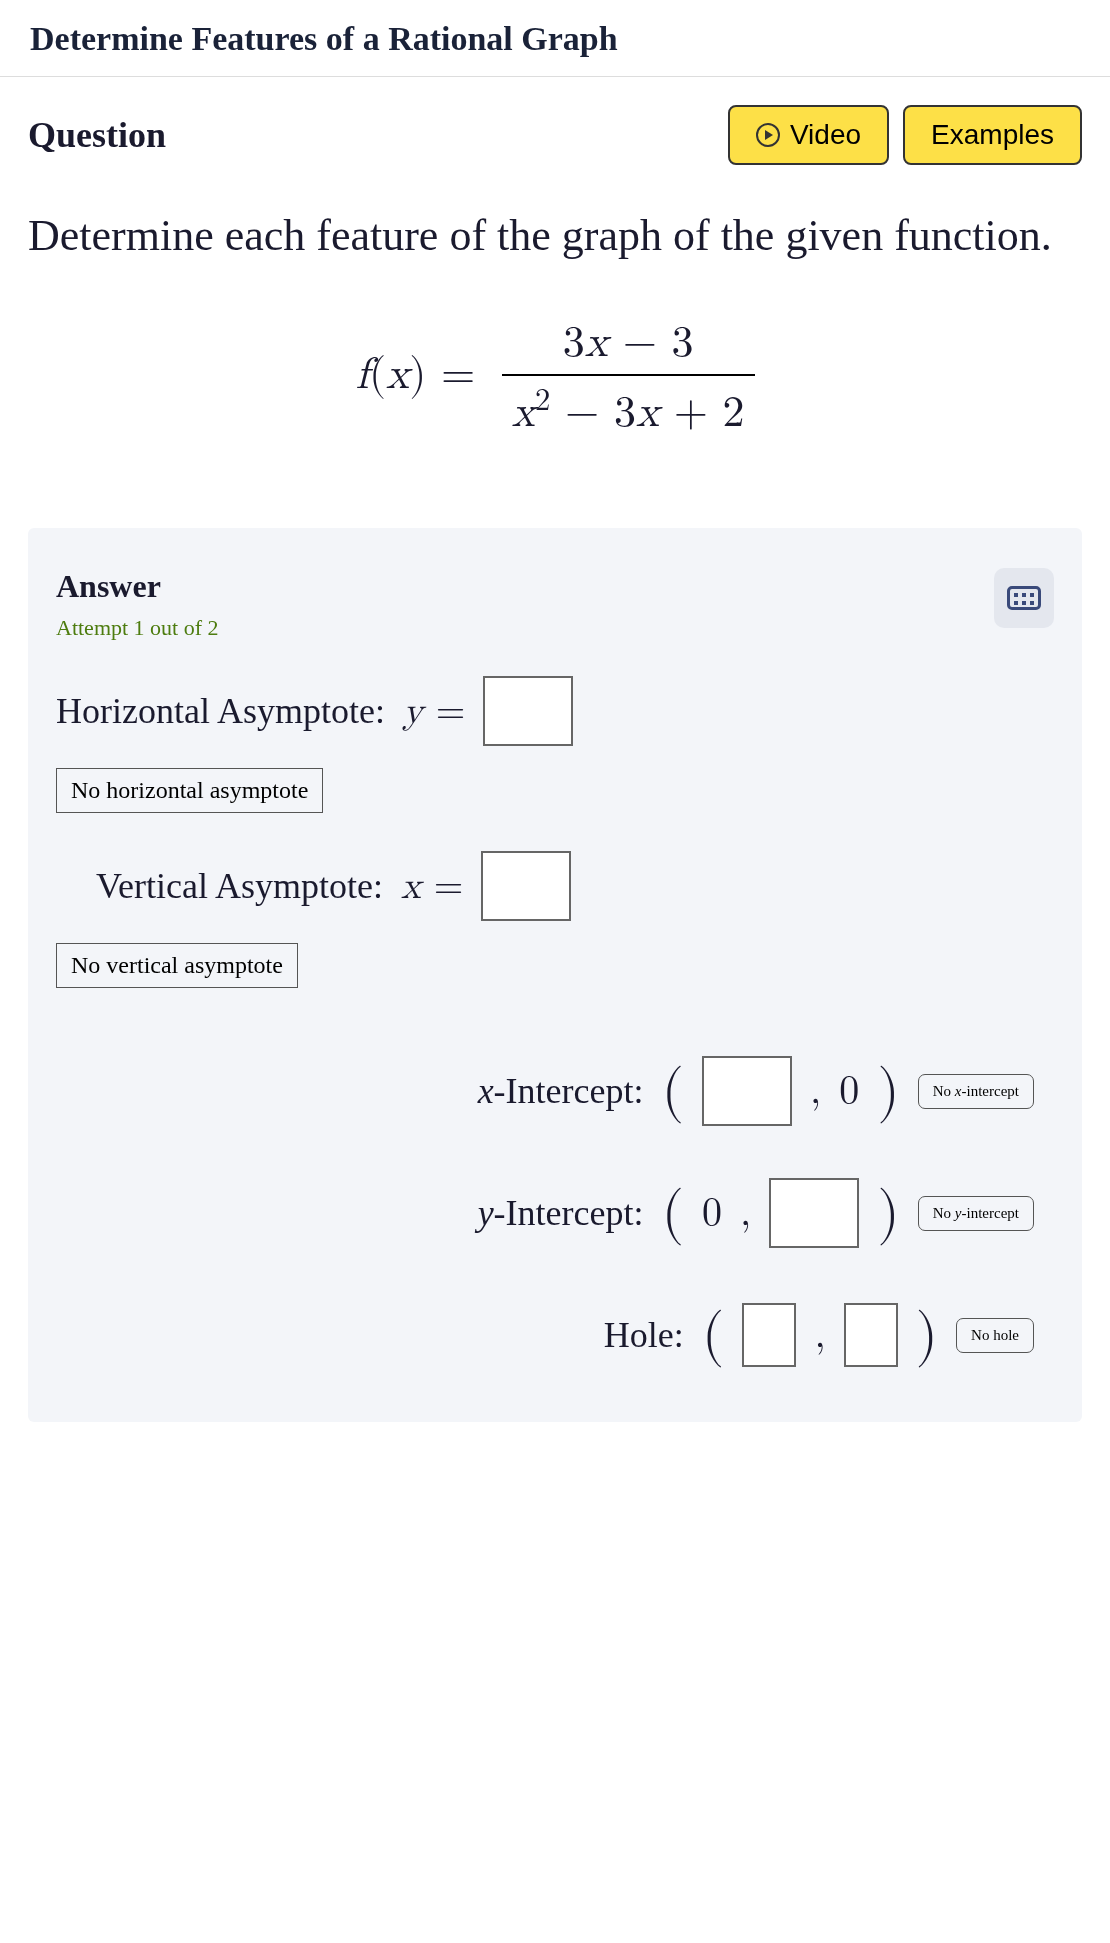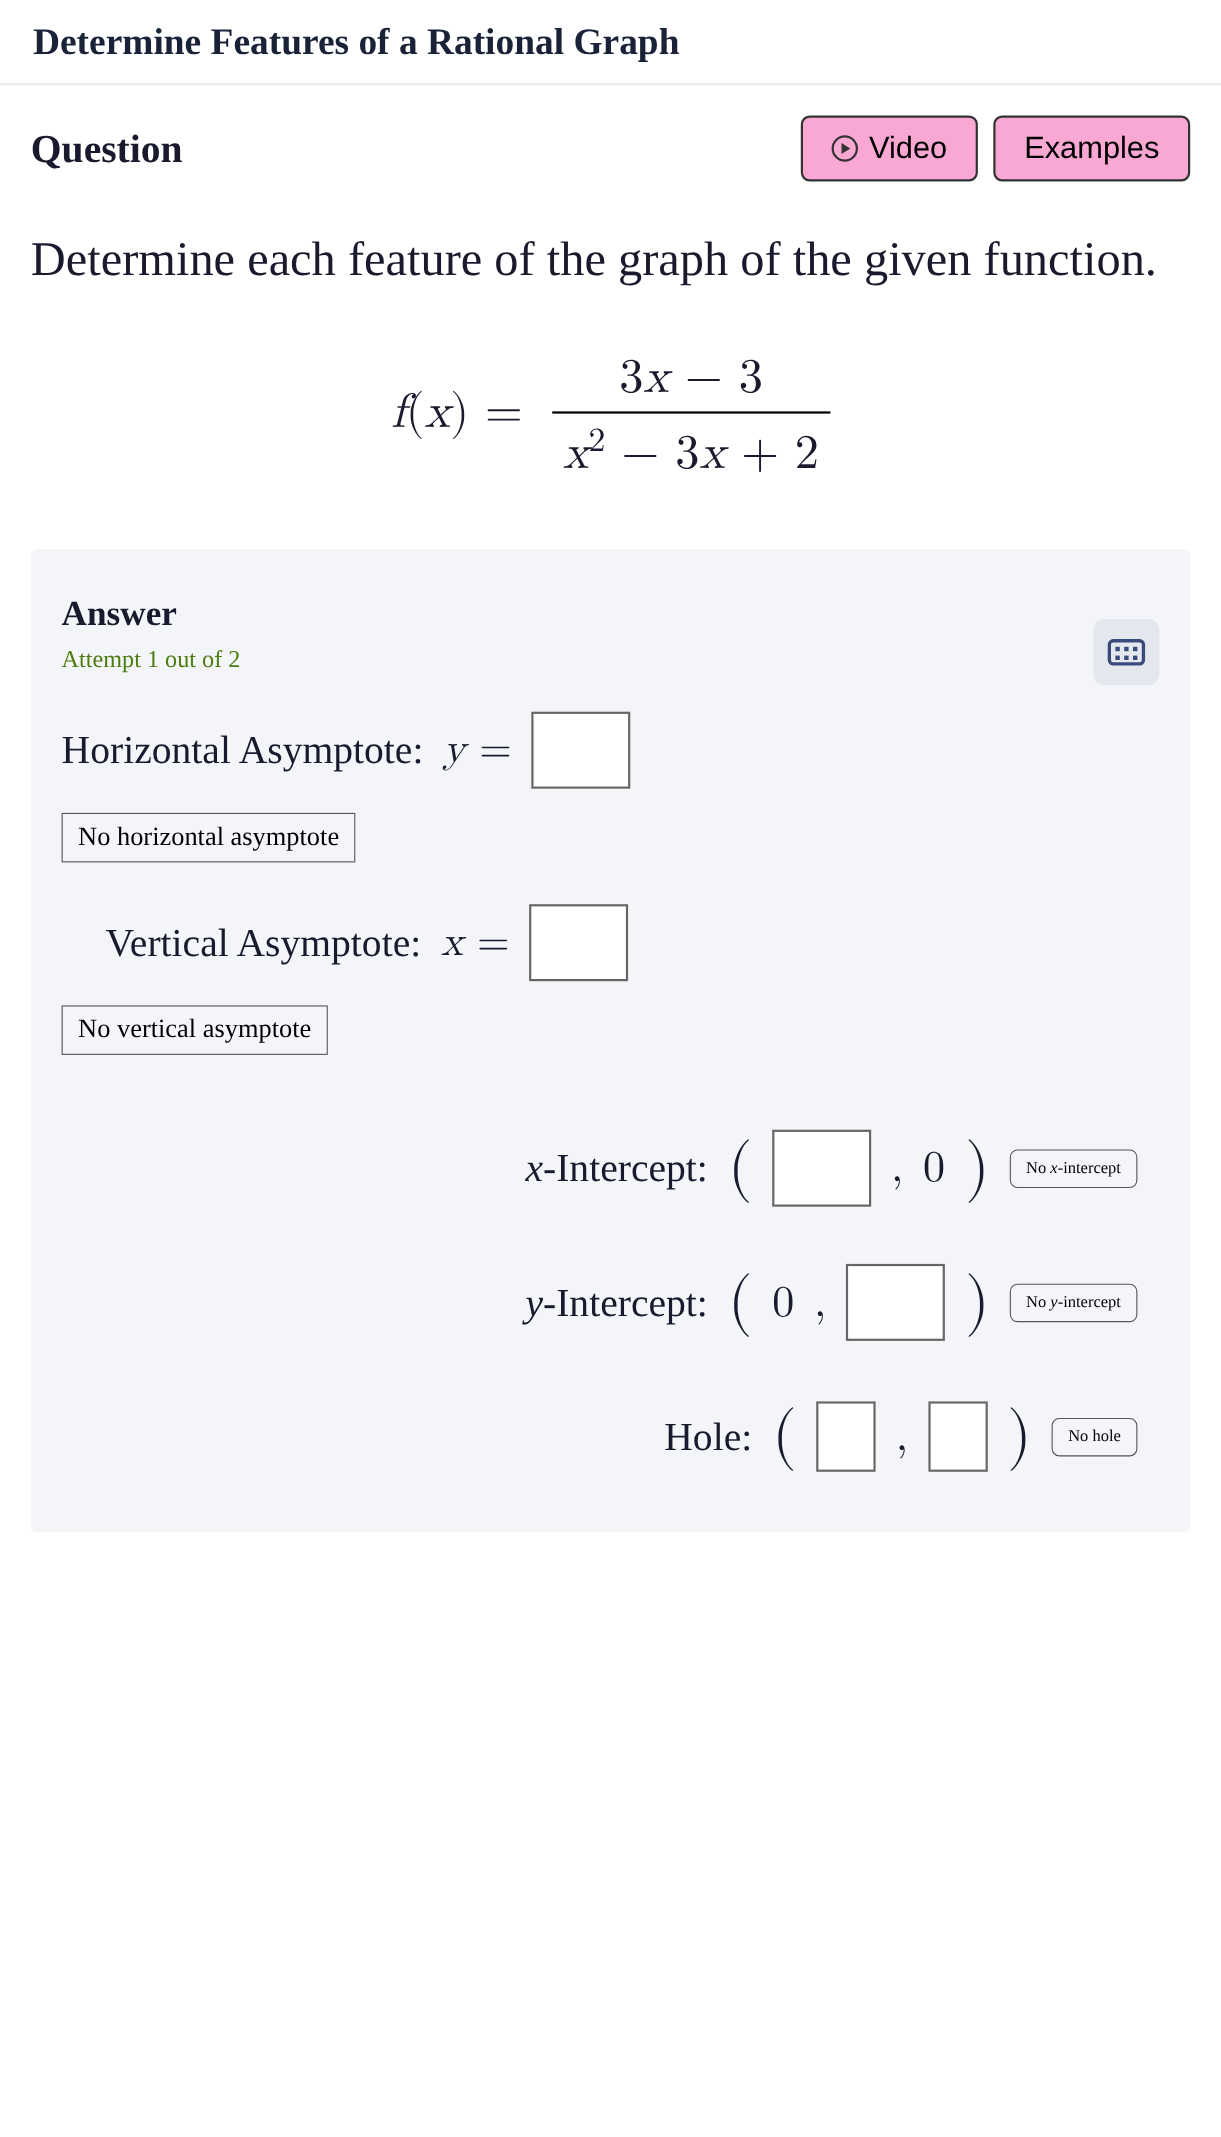--- a/index.html
+++ b/index.html
@@ -34,21 +34,21 @@
   .top-buttons {
     display: flex;
     gap: 14px;
   }
   .btn {
     border: 2px solid #333;
     border-radius: 8px;
     padding: 12px 26px;
     font-size: 28px;
     font-family: -apple-system, BlinkMacSystemFont, 'Segoe UI', sans-serif;
-    background: #f9a8d4;
+    background: #fde047;
     cursor: pointer;
     display: flex;
     align-items: center;
     gap: 10px;
   }
   .play-icon {
     width: 24px; height: 24px;
     border: 2px solid #333;
     border-radius: 50%;
     display:flex; align-items:center; justify-content:center;
@@ -62,41 +62,41 @@
   }
   .prompt {
     font-size: 44px;
     line-height: 1.4;
     margin-bottom: 50px;
   }
   .equation {
     text-align: center;
     font-size: 44px;
     font-family: 'Latin Modern Math', 'STIX Two Math', 'Cambria Math', Georgia, serif;
-    margin-bottom: 60px;
+    margin-bottom: 89px;
     font-style: italic;
   }
   .equation .upright { font-style: normal; }
   .frac {
     display: inline-block;
     vertical-align: middle;
     text-align: center;
     margin-left: 12px;
   }
   .frac .num { display:block; padding: 0 10px 4px; }
   .frac .den { display:block; border-top: 2px solid #000; padding: 6px 10px 0; }
   .frac sup { font-size: 0.7em; font-style: normal;}
   .answer-panel {
     background: #f3f5f9;
     border-radius: 6px;
     padding: 40px 28px 30px;
     position: relative;
   }
   .answer-head {
-    display:flex; justify-content:space-between; align-items:center;
+    display:flex; justify-content:space-between; align-items:flex-start;
   }
   .answer-title { font-size: 32px; font-weight: 700; margin-bottom: 10px;}
   .attempt { color: #4d7c0f; font-size: 22px; font-family: Georgia, serif; margin-bottom: 35px;}
   .keypad-btn {
     width: 60px; height: 60px;
     background: #e4e7ee;
     border-radius: 10px;
     display:flex; align-items:center; justify-content:center;
     cursor:pointer;
   }

